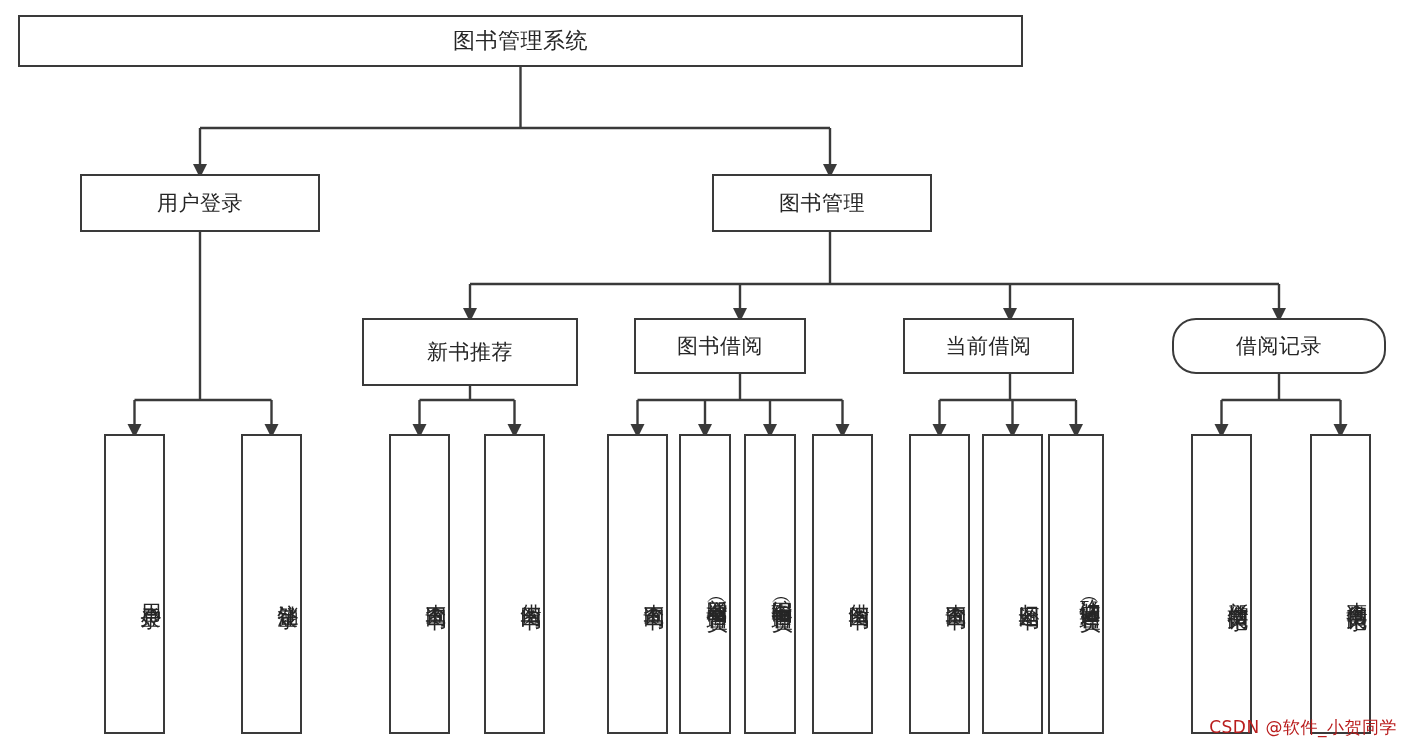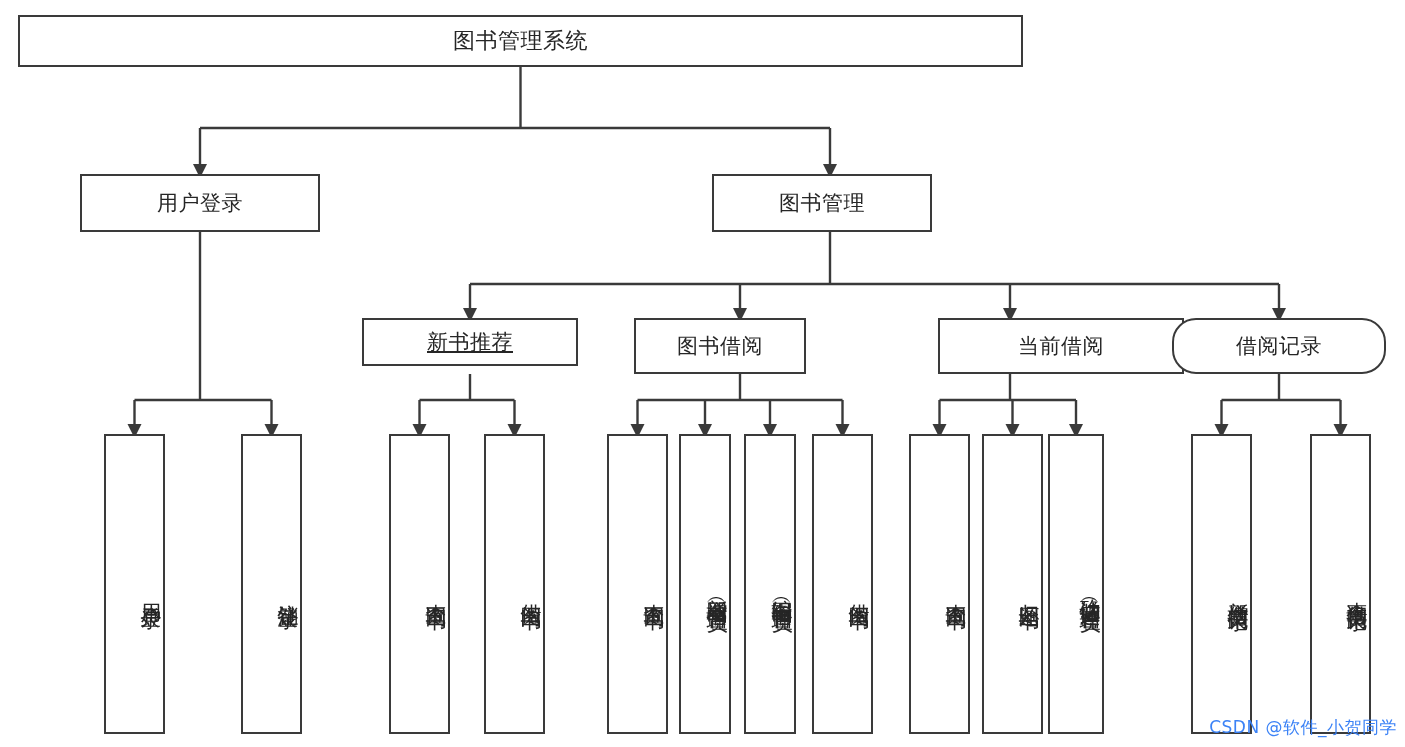--- a/index.html
+++ b/index.html
@@ -57,21 +57,21 @@
   .node.v .vtext {
     writing-mode: vertical-rl;
     text-orientation: upright;
     display: block;
   }
   .watermark {
     position: absolute;
     right: 8px;
     bottom: 8px;
     font-size: 17px;
-    color: #3b82f6;
+    color: #b91c1c;
     letter-spacing: 0.5px;
     white-space: nowrap;
     font-family: "DejaVu Sans", "Liberation Sans", sans-serif;
   }
 </style>
 </head>
 <body>
 
 <div id="canvas">
   <svg class="wires" viewBox="0 0 1405 747" xmlns="http://www.w3.org/2000/svg">
@@ -120,27 +120,27 @@
   <div id="node-layer">
       <div class="node h root" style="left: 18px; top: 15px; width: 1005px; height: 52px;">
         <span>图书管理系统</span>
       </div>
       <div class="node h" style="left: 80px; top: 174px; width: 240px; height: 58px;">
         <span>用户登录</span>
       </div>
       <div class="node h" style="left: 712px; top: 174px; width: 220px; height: 58px;">
         <span>图书管理</span>
       </div>
-      <div class="node h" style="left: 362px; top: 318px; width: 216px; height: 48px; text-decoration: underline;">
+      <div class="node h" style="left: 362px; top: 318px; width: 216px; height: 68px;">
         <span>新书推荐</span>
       </div>
       <div class="node h" style="left: 634px; top: 318px; width: 172px; height: 56px;">
         <span>图书借阅</span>
       </div>
-      <div class="node h" style="left: 938px; top: 318px; width: 246px; height: 56px;">
+      <div class="node h" style="left: 903px; top: 318px; width: 171px; height: 56px;">
         <span>当前借阅</span>
       </div>
       <div class="node h" style="left: 1172px; top: 318px; width: 214px; height: 56px; border-radius: 24px;">
         <span>借阅记录</span>
       </div>
       <div class="node v" style="left: 104px; top: 434px; width: 61px; height: 300px;">
         <span class="vtext">用户登录</span>
       </div>
       <div class="node v" style="left: 241px; top: 434px; width: 61px; height: 300px;">
         <span class="vtext">注销登录</span>

